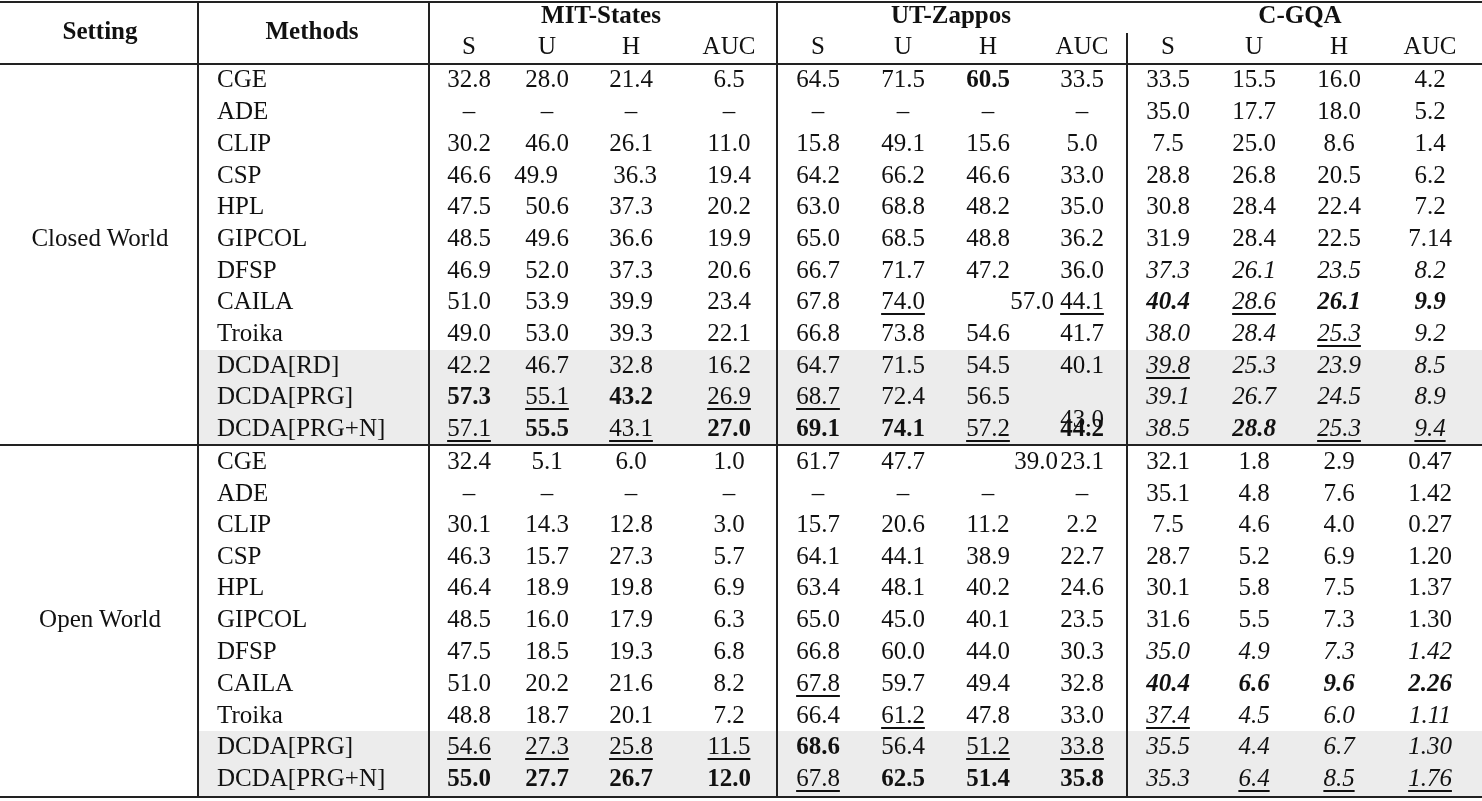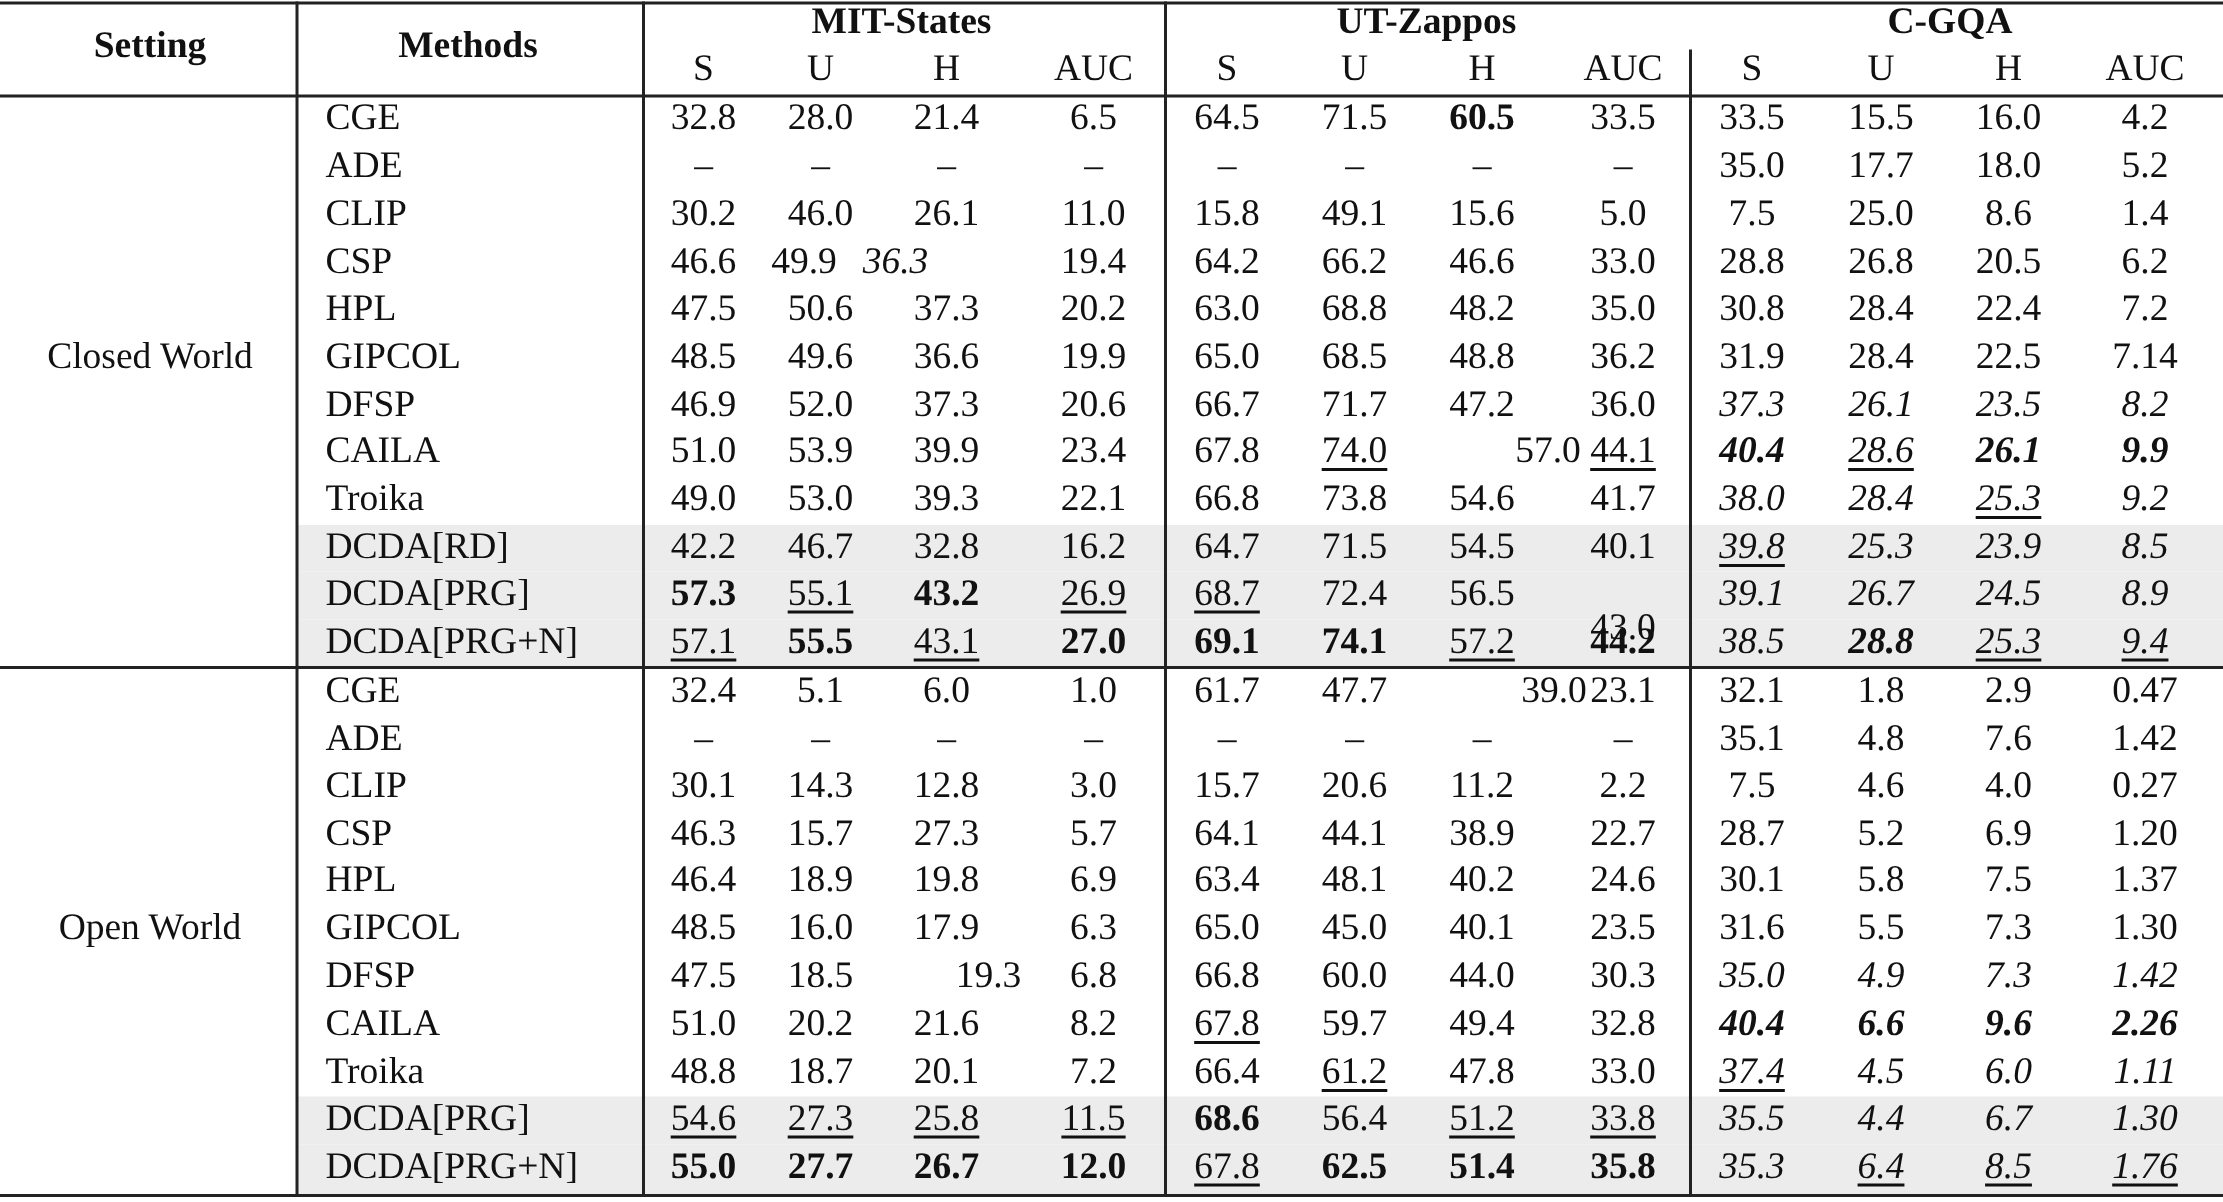--- a/index.html
+++ b/index.html
@@ -91,21 +91,21 @@
       <div class="cell" style="left: 1082px; top: 128px;">5.0</div>
       <div class="cell" style="left: 1168px; top: 128px;">7.5</div>
       <div class="cell" style="left: 1254px; top: 128px;">25.0</div>
       <div class="cell" style="left: 1339px; top: 128px;">8.6</div>
       <div class="cell" style="left: 1430px; top: 128px;">1.4</div>
     </div>
     <div>
       <div class="cell left" style="left: 217px; top: 160px;">CSP</div>
       <div class="cell" style="left: 469px; top: 160px;">46.6</div>
       <div class="cell" style="left: 536px; top: 160px;">49.9</div>
-      <div class="cell" style="left: 597px; top: 160px; font-style: italic;">36.3</div>
+      <div class="cell" style="left: 635px; top: 160px;">36.3</div>
       <div class="cell" style="left: 729px; top: 160px;">19.4</div>
       <div class="cell" style="left: 818px; top: 160px;">64.2</div>
       <div class="cell" style="left: 903px; top: 160px;">66.2</div>
       <div class="cell" style="left: 988px; top: 160px;">46.6</div>
       <div class="cell" style="left: 1082px; top: 160px;">33.0</div>
       <div class="cell" style="left: 1168px; top: 160px;">28.8</div>
       <div class="cell" style="left: 1254px; top: 160px;">26.8</div>
       <div class="cell" style="left: 1339px; top: 160px;">20.5</div>
       <div class="cell" style="left: 1430px; top: 160px;">6.2</div>
     </div>
@@ -319,21 +319,21 @@
       <div class="cell" style="left: 1082px; top: 604px;">23.5</div>
       <div class="cell" style="left: 1168px; top: 604px;">31.6</div>
       <div class="cell" style="left: 1254px; top: 604px;">5.5</div>
       <div class="cell" style="left: 1339px; top: 604px;">7.3</div>
       <div class="cell" style="left: 1430px; top: 604px;">1.30</div>
     </div>
     <div>
       <div class="cell left" style="left: 217px; top: 636px;">DFSP</div>
       <div class="cell" style="left: 469px; top: 636px;">47.5</div>
       <div class="cell" style="left: 547px; top: 636px;">18.5</div>
-      <div class="cell" style="left: 631px; top: 636px; margin-left: 28px;">19.3</div>
+      <div class="cell" style="left: 631px; top: 636px;">19.3</div>
       <div class="cell" style="left: 729px; top: 636px;">6.8</div>
       <div class="cell" style="left: 818px; top: 636px;">66.8</div>
       <div class="cell" style="left: 903px; top: 636px;">60.0</div>
       <div class="cell" style="left: 988px; top: 636px;">44.0</div>
       <div class="cell" style="left: 1082px; top: 636px;">30.3</div>
       <div class="cell i" style="left: 1168px; top: 636px;">35.0</div>
       <div class="cell i" style="left: 1254px; top: 636px;">4.9</div>
       <div class="cell i" style="left: 1339px; top: 636px;">7.3</div>
       <div class="cell i" style="left: 1430px; top: 636px;">1.42</div>
     </div>

